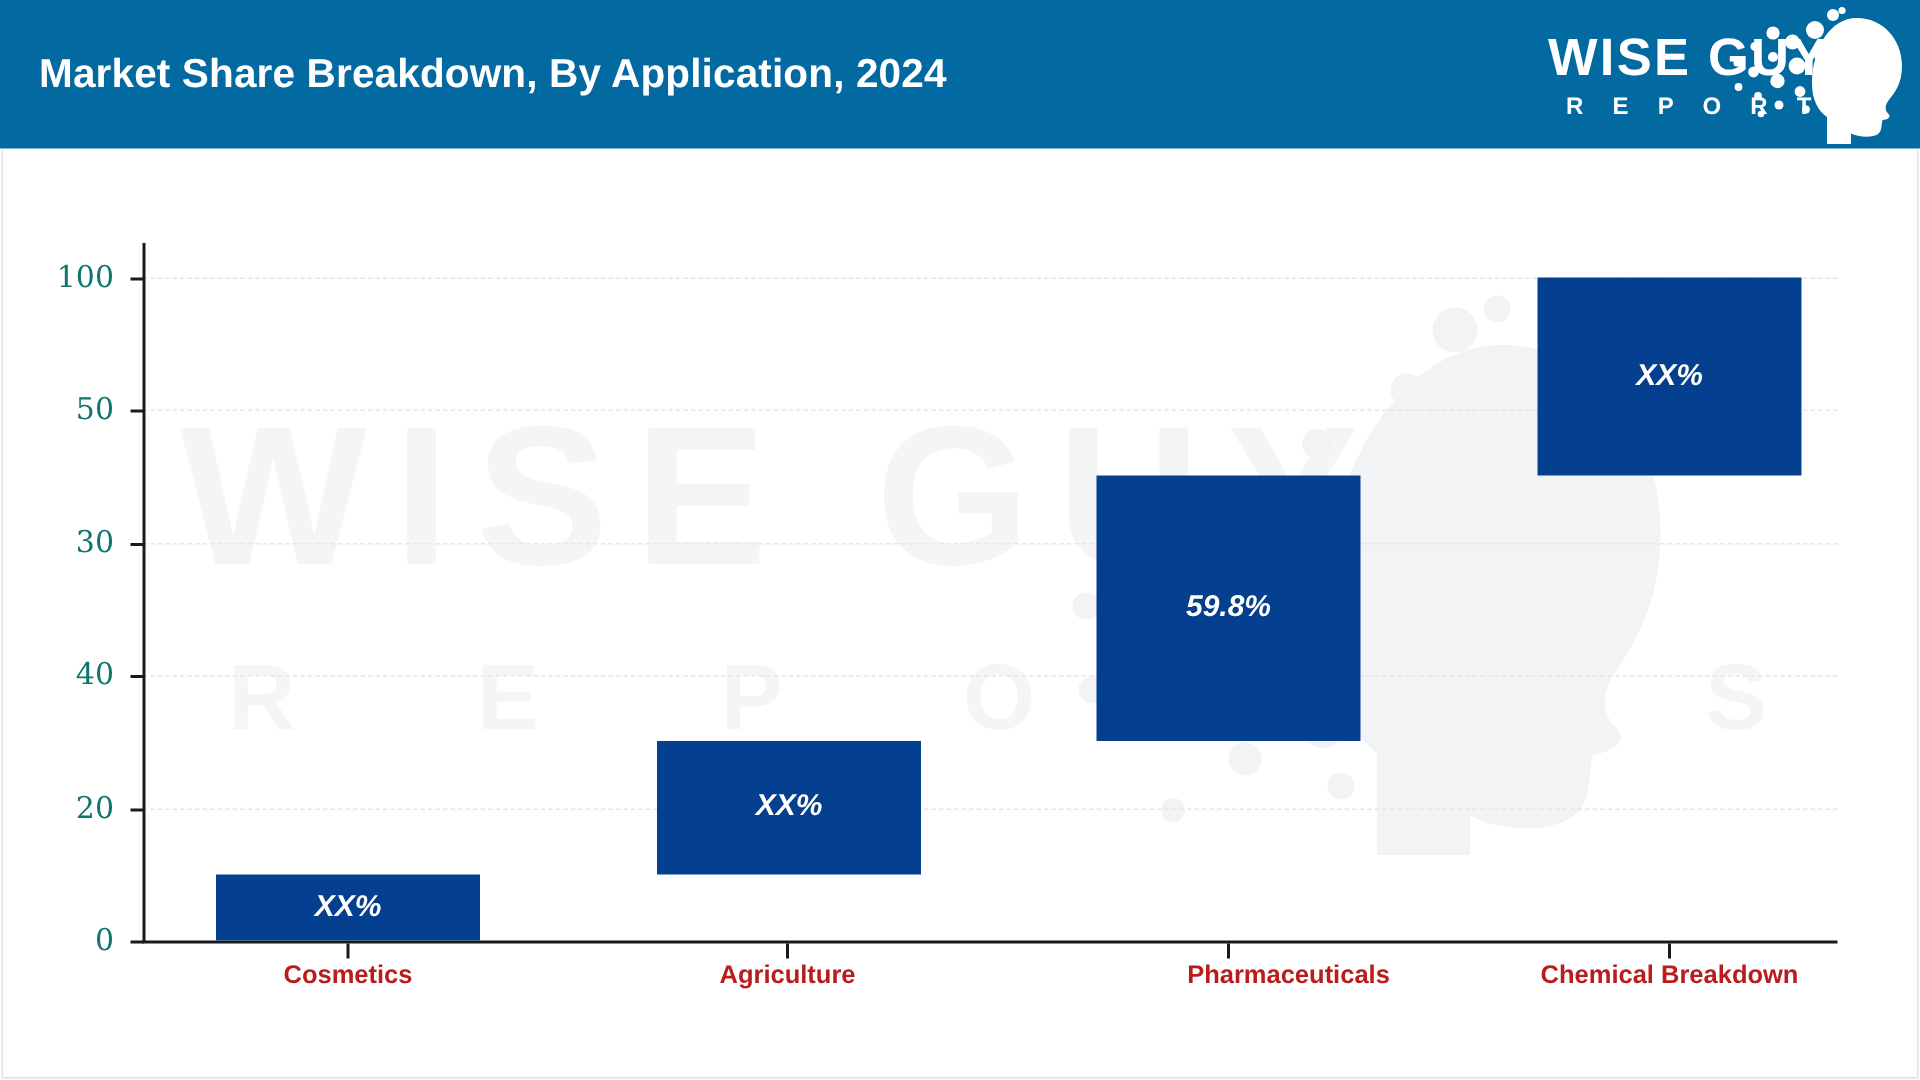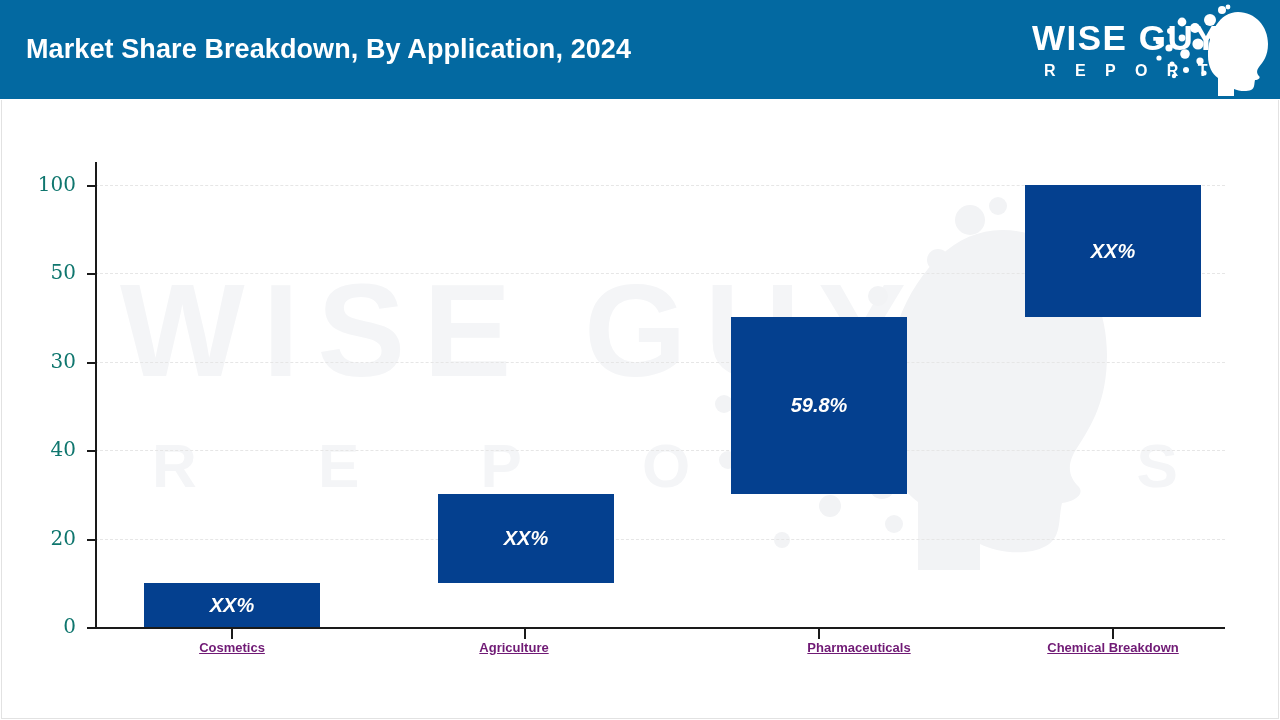--- a/index.html
+++ b/index.html
@@ -115,27 +115,26 @@
     color:#0f766e;
     font-family:"DejaVu Serif", serif;
   }
   .x-tick-mark {
     position:absolute; top:529px;
     width:2px; height:10px; background:#1a1a1a;
   }
   .x-tick-label {
     position:absolute;
     top:540px;
-    font-size:13px;
-    font-weight:bold;
-    color:#701a75;
+    font-size:17px;
+    font-weight:bold;
+    color:#b91c1c;
     text-align:center;
     white-space:nowrap;
     transform:translateX(-50%);
-    text-decoration:underline;
   }
 
   
   .bar {
     position:absolute;
     background:#04408f;
   }
   .bar-label {
     position:absolute;
     color:#ffffff;
@@ -267,19 +266,19 @@
       <div class="bar" style="left:436px; top:394px; width:176px; height:89px;"></div>
       <div class="bar-label" style="left:524px; top:438px;">XX%</div>
 
       <div class="bar" style="left:729px; top:217px; width:176px; height:177px;"></div>
       <div class="bar-label" style="left:817px; top:305px;">59.8%</div>
 
       <div class="bar" style="left:1023px; top:85px; width:176px; height:132px;"></div>
       <div class="bar-label" style="left:1111px; top:151px;">XX%</div>
 
       <div class="x-tick-label" style="left:230px;">Cosmetics</div>
-      <div class="x-tick-label" style="left:512px;">Agriculture</div>
+      <div class="x-tick-label" style="left:523px;">Agriculture</div>
       <div class="x-tick-label" style="left:857px;">Pharmaceuticals</div>
       <div class="x-tick-label" style="left:1111px;">Chemical Breakdown</div>
 
     </div>
   </div>
 </div>
 
 </body></html>

